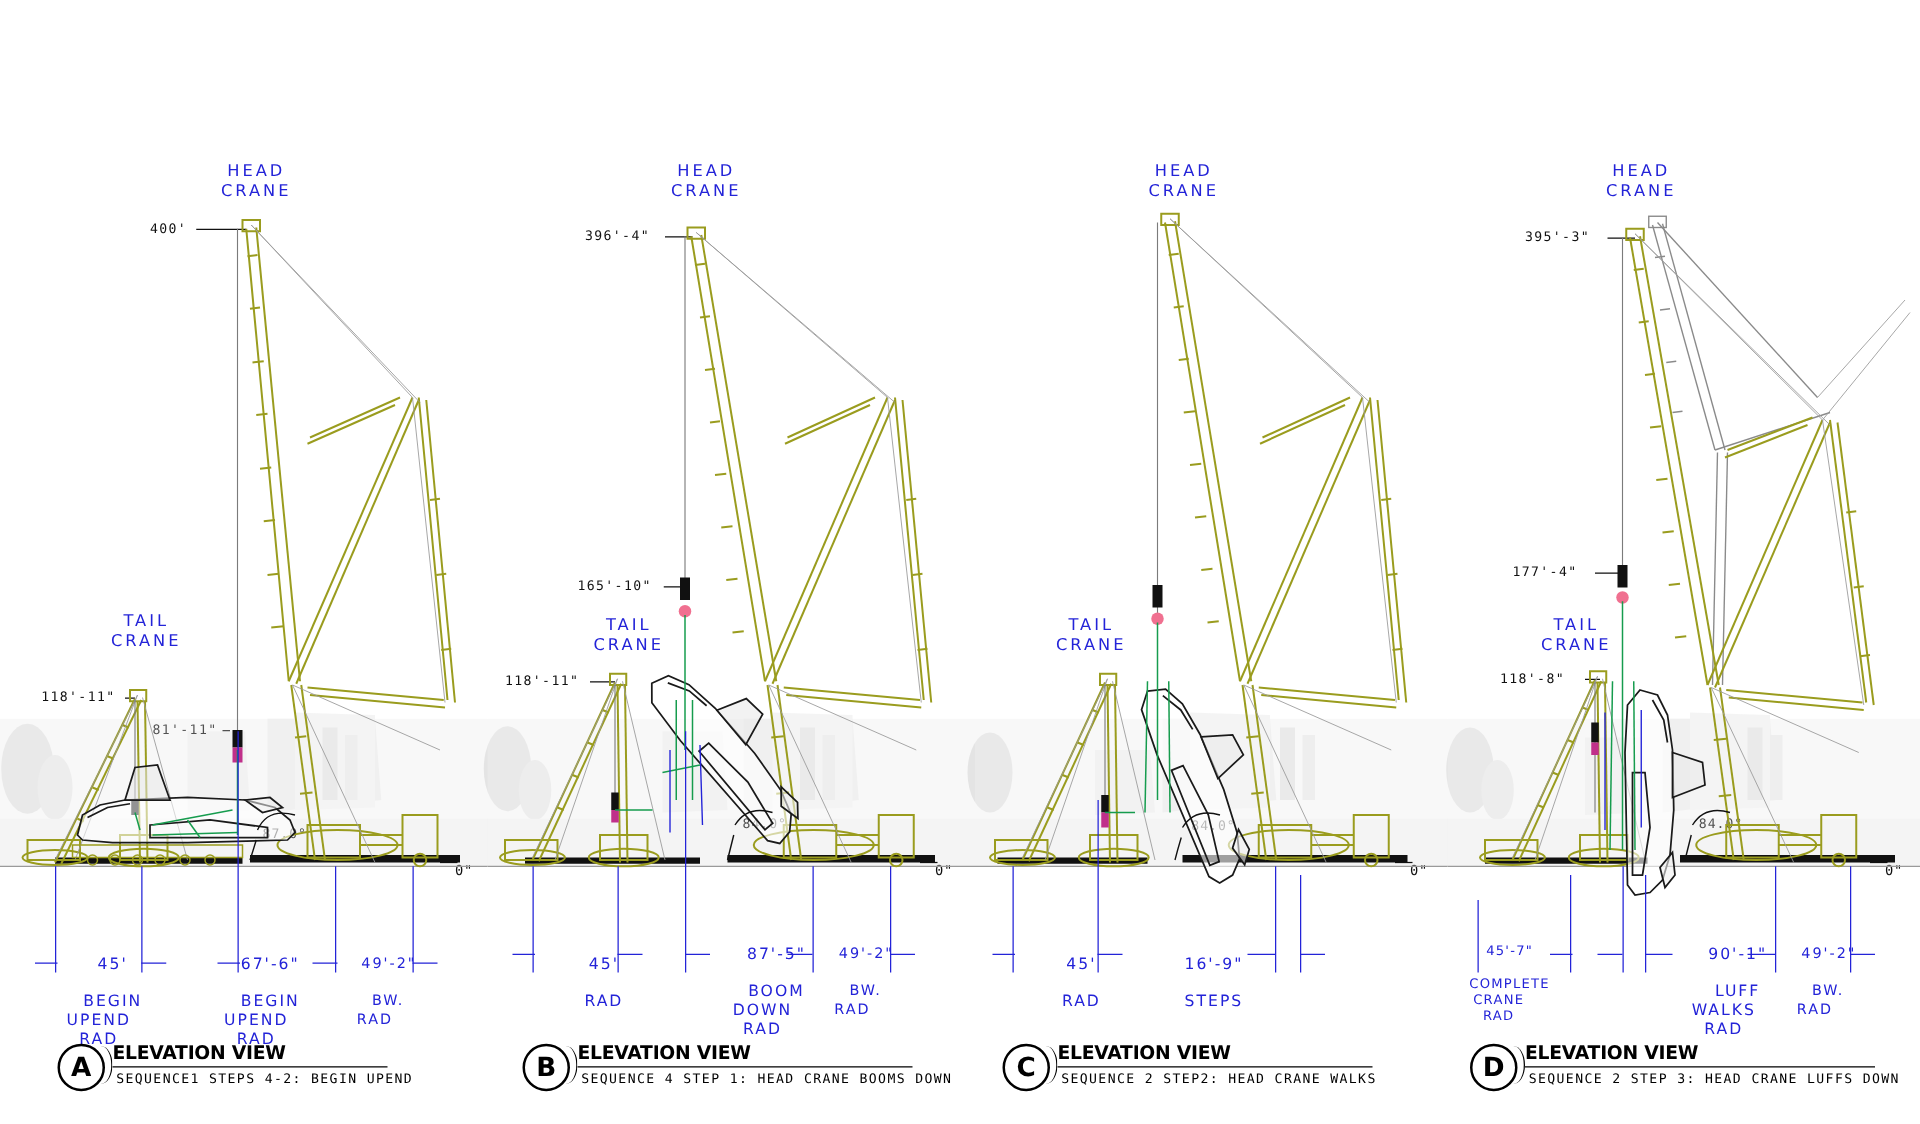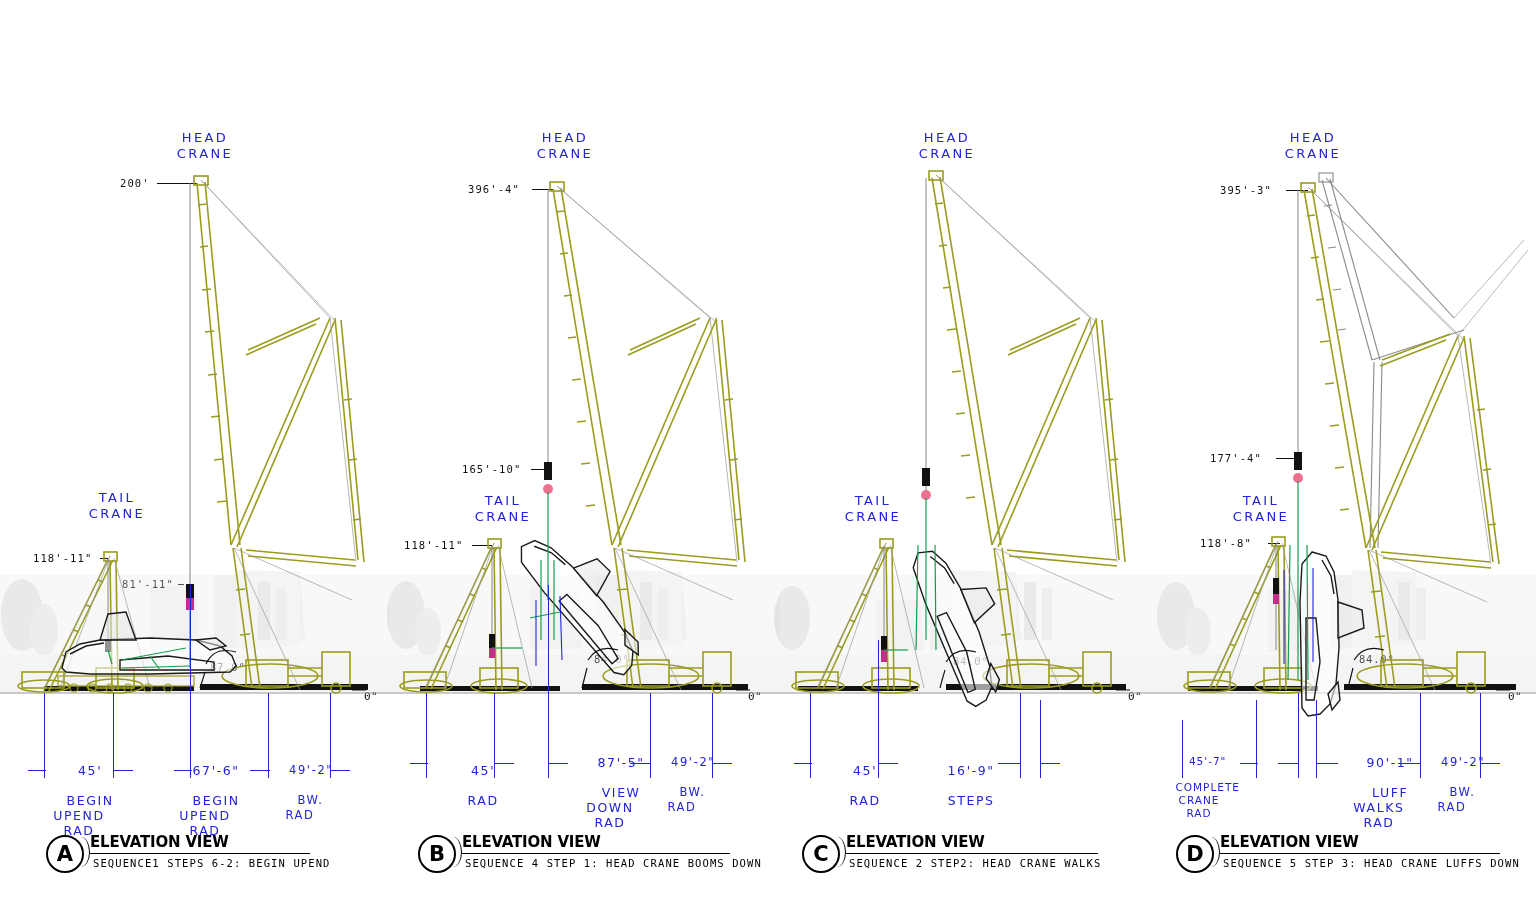--- a/index.html
+++ b/index.html
@@ -72,21 +72,21 @@
 
 <div class="sheet">
 
 <div class="panel p-a">
 
   <div class="lbl-crane" style="left:150px;top:130px;width:110px;">HEAD
 CRANE</div>
   <div class="lbl-crane" style="left:62px;top:490px;width:110px;">TAIL
 CRANE</div>
 
-  <div class="dim-black" style="left:120px;top:177px;">200'</div>
+  <div class="dim-black" style="left:120px;top:177px;">400'</div>
   <div class="blackline" style="left:157px;top:183px;width:40px;height:1px;"></div>
 
   <div class="dim-black" style="left:33px;top:552px;">118'-11"</div>
   <div class="blackline" style="left:100px;top:558px;width:8px;height:1px;"></div>
 
   <div class="dim-black" style="left:122px;top:578px;">81'-11"</div>
   <div class="blackline" style="left:178px;top:584px;width:6px;height:1px;"></div>
 
   <div class="ang" style="left:209px;top:661px;">87.0°</div>
 
@@ -253,21 +253,21 @@
     <span>49'-2"</span><br>
     <span>BW.
 RAD</span>
   </div>
 
   <div class="caption" style="left:46px;width:300px;">
     <div class="cap-circle">A</div>
     <div class="cap-tail"></div>
     <div class="cap-title">ELEVATION VIEW</div>
     <div class="cap-rule" style="width:220px;"></div>
-    <div class="cap-sub">SEQUENCE1 STEPS 6-2:  BEGIN UPEND</div>
+    <div class="cap-sub">SEQUENCE1 STEPS 4-2:  BEGIN UPEND</div>
   </div>
 </div>
 
 <div class="panel p-b">
 
   <div class="lbl-crane" style="left:120px;top:130px;width:110px;">HEAD
 CRANE</div>
   <div class="lbl-crane" style="left:58px;top:493px;width:110px;">TAIL
 CRANE</div>
 
@@ -407,21 +407,21 @@
   <div class="hline" style="left:158px;top:763px;width:20px;"></div>
   <div class="hline" style="left:240px;top:763px;width:20px;"></div>
   <div class="hline" style="left:322px;top:763px;width:20px;"></div>
 
   <div class="dim-blue" style="left:52px;top:748px;width:60px;">
     <span>45'</span><br>
     <span>RAD</span>
   </div>
   <div class="dim-blue" style="left:175px;top:740px;width:90px;">
     <span>87'-5"</span><br>
-    <span>VIEW
+    <span>BOOM
 DOWN
 RAD</span>
   </div>
   <div class="dim-blue" style="left:260px;top:740px;width:64px;font-size:11.5px;">
     <span>49'-2"</span><br>
     <span>BW.
 RAD</span>
   </div>
 
   <div class="caption" style="left:28px;width:330px;">
@@ -750,17 +750,17 @@
     <span>49'-2"</span><br>
     <span>BW.
 RAD</span>
   </div>
 
   <div class="caption" style="left:18px;width:350px;">
     <div class="cap-circle">D</div>
     <div class="cap-tail"></div>
     <div class="cap-title">ELEVATION VIEW</div>
     <div class="cap-rule" style="width:280px;"></div>
-    <div class="cap-sub">SEQUENCE 5 STEP 3:  HEAD  CRANE LUFFS DOWN</div>
+    <div class="cap-sub">SEQUENCE 2 STEP 3:  HEAD  CRANE LUFFS DOWN</div>
   </div>
 </div>
 
 </div>
 
 </body></html>

